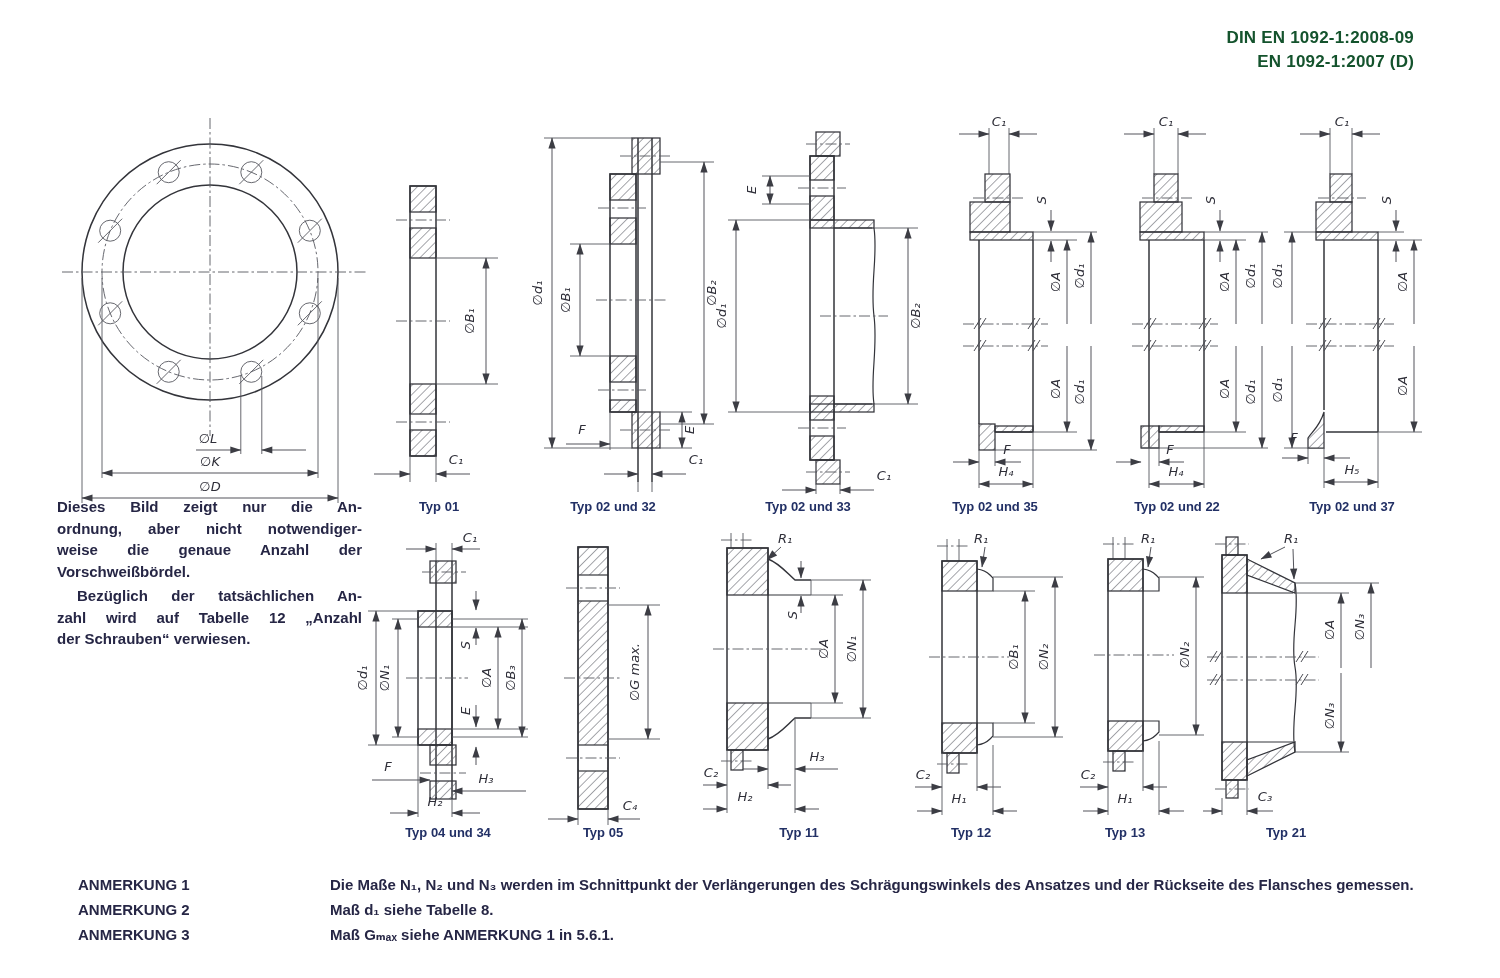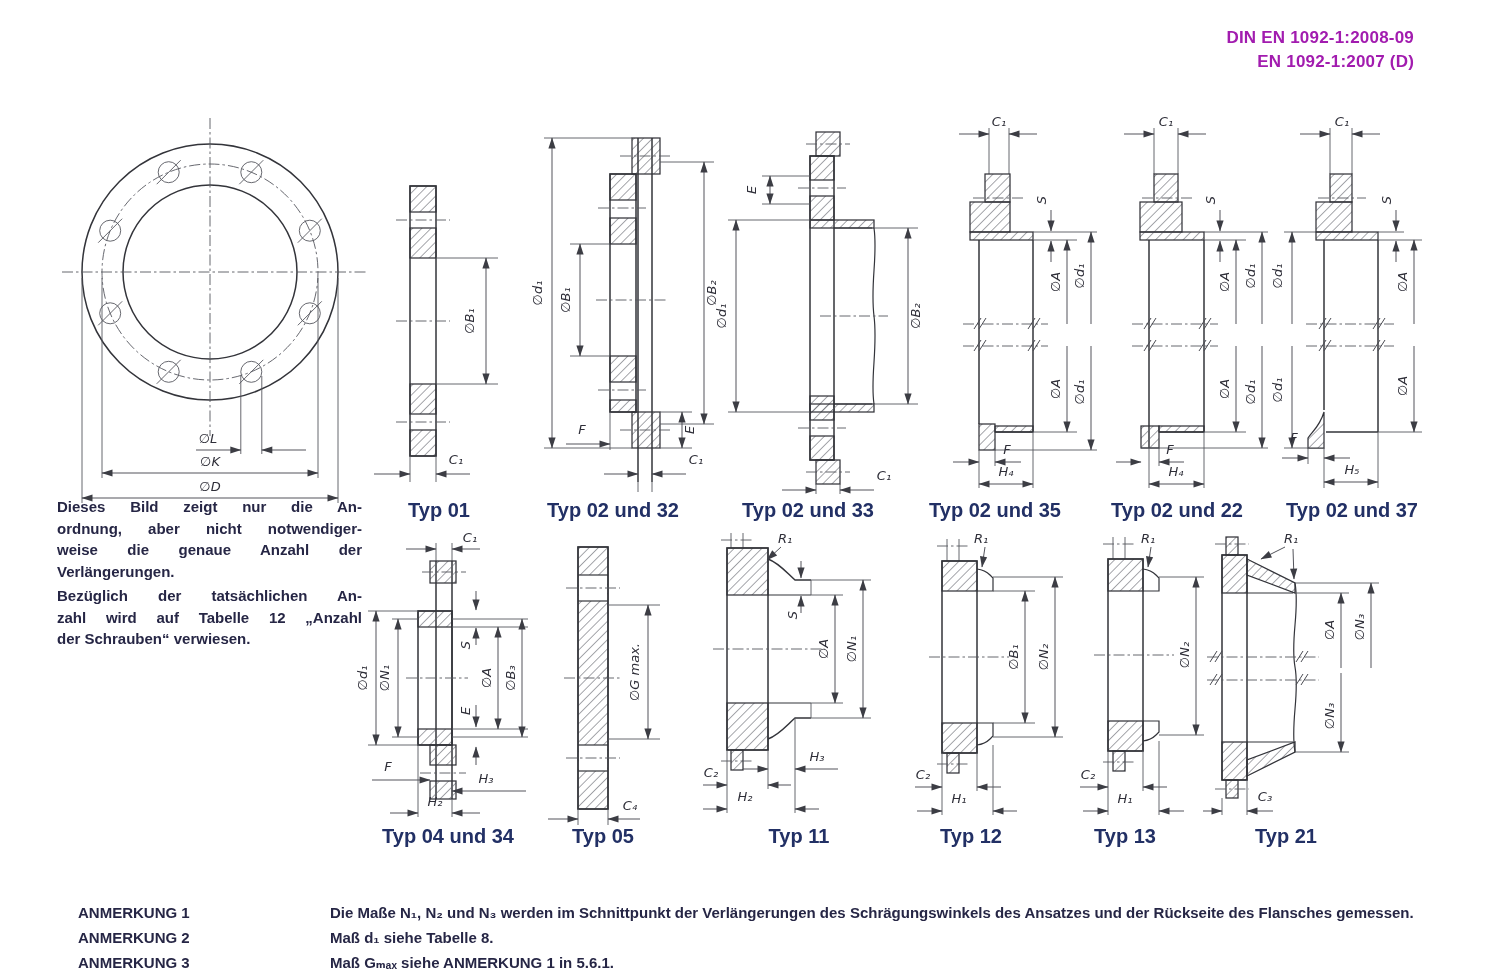--- a/index.html
+++ b/index.html
@@ -1,26 +1,26 @@
 <!DOCTYPE html>
 <html><head>
 <meta charset="utf-8">
 <style>
   html,body{margin:0;padding:0;background:#e8e8e8;}
   #page{position:relative;width:1500px;height:978px;background:#ffffff;overflow:hidden;
         font-family:"Liberation Sans","DejaVu Sans",sans-serif;}
   .abs{position:absolute;}
   #header{top:26px;right:86px;text-align:right;font-weight:bold;font-size:17px;
-          line-height:24px;color:#a21caf;letter-spacing:.2px;}
-  .cap{top:0;width:170px;text-align:center;font-weight:bold;font-size:20px;color:#223065;}
+          line-height:24px;color:#14532d;letter-spacing:.2px;}
+  .cap{top:0;width:170px;text-align:center;font-weight:bold;font-size:13px;color:#223065;}
   #fvnotes{left:57px;top:496px;width:305px;font-size:15px;line-height:21.5px;
            font-weight:700;color:#262645;}
   #fvnotes .jl{text-align:justify;text-align-last:justify;}
-  #fvnotes .p2{margin-top:3px;}
-  #anm{left:78px;top:904px;font-size:15px;font-weight:600;color:#262645;}
+  #fvnotes .p2{margin-top:3px;margin-left:20px;}
+  #anm{left:78px;top:876px;font-size:15px;font-weight:600;color:#262645;}
   .anmrow{height:25px;white-space:nowrap;}
   .anmlbl{display:inline-block;width:252px;}
   svg{position:absolute;overflow:visible;}
   svg text{user-select:none;}
   .ol{fill:none;stroke:#33343a;stroke-width:1.5;}
   .o2{fill:none;stroke:#33343a;stroke-width:1.2;}
   .th{fill:none;stroke:#56575f;stroke-width:0.9;}
   .cl{fill:none;stroke:#56575f;stroke-width:0.9;stroke-dasharray:11 3 2.5 3;}
   .dm{fill:none;stroke:#4a4b52;stroke-width:0.95;}
   .ht{fill:url(#hatch);stroke:#33343a;stroke-width:1.25;}
@@ -87,21 +87,21 @@
     <line class="th" x1="34" y1="174" x2="34" y2="399"></line>
       <line class="th" x1="290" y1="174" x2="290" y2="399"></line>
     <line class="dm" x1="34" y1="394" x2="290" y2="394" marker-start="url(#ar)" marker-end="url(#ar)"></line>
     <text class="lb" x="162" y="387">∅D</text>
   </svg>
 
   <div id="fvnotes" class="abs">
     <div class="jl">Dieses Bild zeigt nur die An-</div>
     <div class="jl">ordnung, aber nicht notwendiger-</div>
     <div class="jl">weise die genaue Anzahl der</div>
-    <div>Verlängerungen.</div>
+    <div>Vorschweißbördel.</div>
     <div class="jl p2">Bezüglich der tatsächlichen An-</div>
     <div class="jl">zahl wird auf Tabelle 12 „Anzahl</div>
     <div>der Schrauben“ verwiesen.</div>
   </div>
 
   <svg style="left:368px;top:116px" width="150" height="384">
     <rect class="ht" x="42" y="70" width="26" height="26"></rect>
     <rect class="ht" x="42" y="112" width="26" height="30"></rect>
     <rect class="ht" x="42" y="268" width="26" height="30"></rect>
     <rect class="ht" x="42" y="314" width="26" height="26"></rect>

